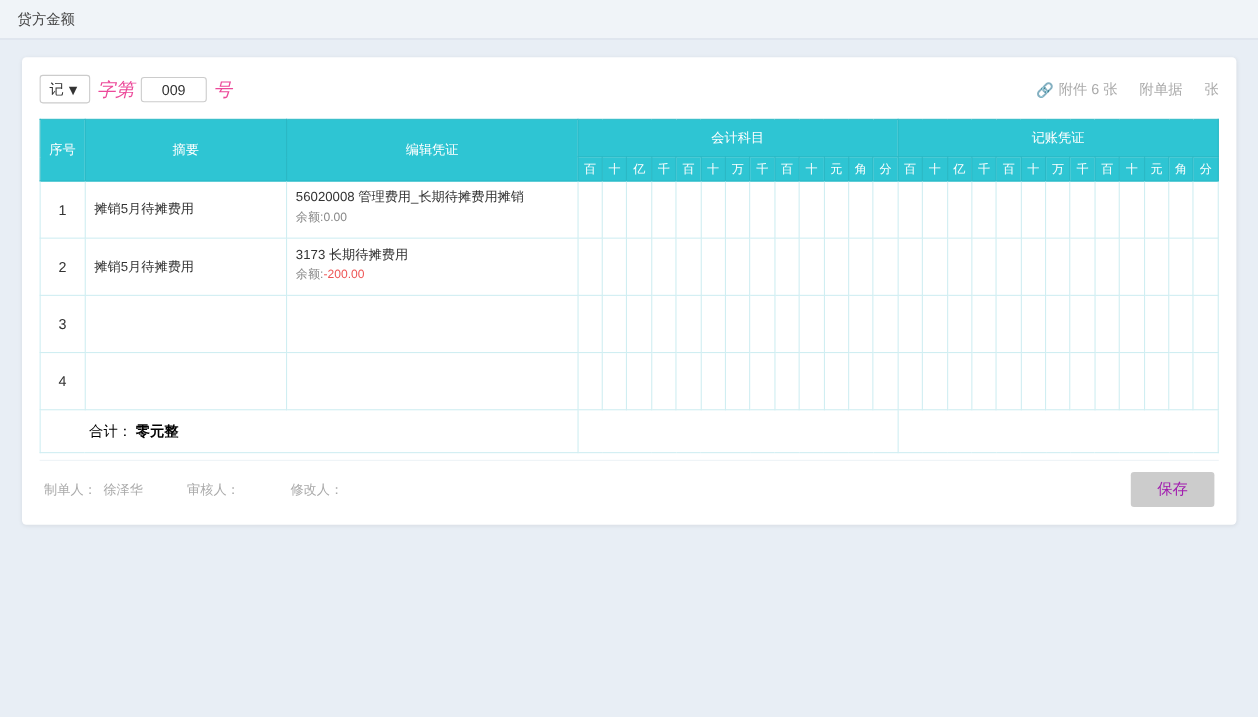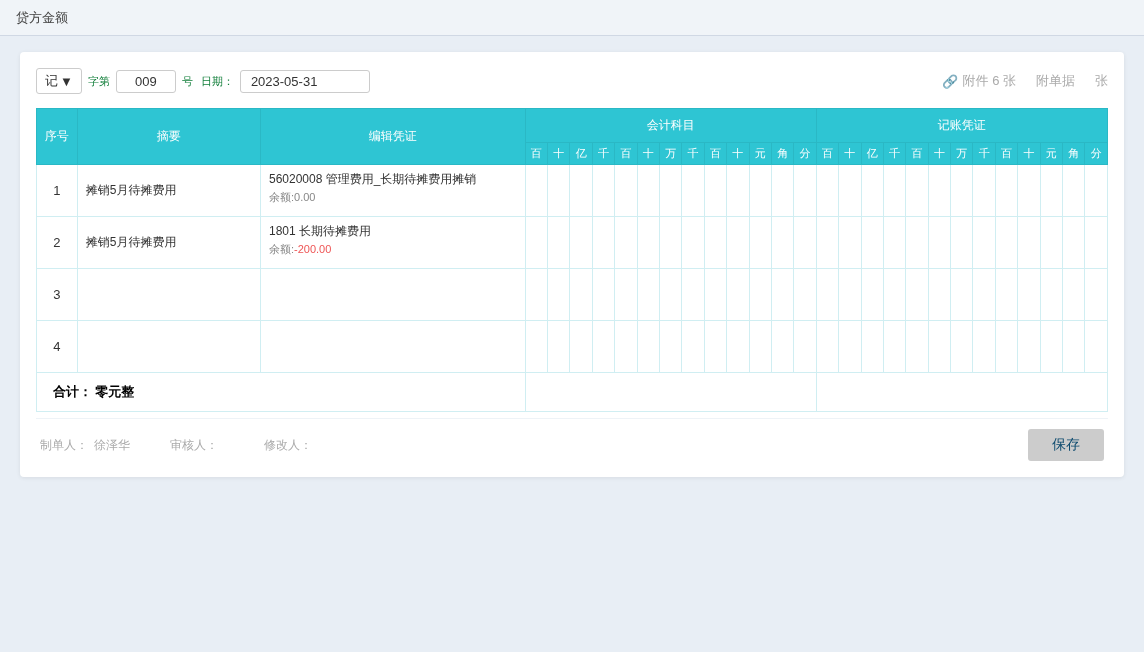--- a/index.html
+++ b/index.html
@@ -69,22 +69,23 @@
       flex-wrap: wrap;
     }
 
     .meta-group {
       display: flex;
       align-items: center;
       gap: 6px;
     }
 
     .meta-label {
-      color: #15803d;
-      font-size: 11px;
+      color: #ec4899;
+      font-size: 17px;
+      font-style: italic;
     }
 
     .meta-dropdown {
       display: flex;
       align-items: center;
       gap: 2px;
       cursor: pointer;
       color: #333;
       font-size: 13px;
       border: 1px solid #ccc;
@@ -224,21 +225,21 @@
       color: #aaa;
     }
 
     .footer-value {
       color: #aaa;
     }
 
     .save-btn {
       margin-left: auto;
       background: #ccc;
-      color: #0c4a6e;
+      color: #a21caf;
       border: none;
       border-radius: 3px;
       padding: 7px 24px;
       font-size: 14px;
       cursor: pointer;
     }
 
     .sub-header-cell {
       border: 1px solid #2ab8c5;
       padding: 3px 1px;
@@ -270,24 +271,20 @@
       <div class="meta-group">
         <div class="meta-dropdown">
           <span>记</span>
           <span>▼</span>
         </div>
         <span class="meta-label">字第</span>
         <input class="meta-input" value="009" readonly="" style="">
         <span class="meta-label">号</span>
       </div>
 
-      <div class="meta-group">
-        <span class="meta-label">日期：</span>
-        <input class="date-input" value="2023-05-31" readonly="" style="">
-      </div>
 
       <div class="meta-right">
         <span class="attachment-link">
           <span>🔗</span>
           <span>附件 6 张</span>
         </span>
         <span class="fuje-btn">附单据</span>
         <span class="zhang-label">张</span>
       </div>
     </div>
@@ -363,21 +360,21 @@
             <td style="border-color: rgb(208, 238, 242); padding: 2px; min-width: 22px; width: 22px; text-align: center;"></td>
             <td style="border-color: rgb(208, 238, 242); padding: 2px; min-width: 22px; width: 22px; text-align: center;"></td>
             <td style="border-color: rgb(208, 238, 242); padding: 2px; min-width: 22px; width: 22px; text-align: center;"></td>
             <td style="border-color: rgb(208, 238, 242); padding: 2px; min-width: 22px; width: 22px; text-align: center;"></td>
             <td style="border-color: rgb(208, 238, 242); padding: 2px; min-width: 22px; width: 22px; text-align: center;"></td>
           </tr>
           <tr>
             <td class="seq-cell">2</td>
             <td style="font-size: 12px; vertical-align: middle;">摊销5月待摊费用</td>
             <td style="vertical-align: top; padding-top: 6px;">
-              <div class="account-main">1801 长期待摊费用</div>
+              <div class="account-main">3173 长期待摊费用</div>
               <div class="account-balance">余额:<span class="balance-negative">-200.00</span></div>
             </td>
             <td style="border-color: rgb(208, 238, 242); padding: 2px; min-width: 22px; width: 22px; text-align: center;"></td>
             <td style="border-color: rgb(208, 238, 242); padding: 2px; min-width: 22px; width: 22px; text-align: center;"></td>
             <td style="border-color: rgb(208, 238, 242); padding: 2px; min-width: 22px; width: 22px; text-align: center;"></td>
             <td style="border-color: rgb(208, 238, 242); padding: 2px; min-width: 22px; width: 22px; text-align: center;"></td>
             <td style="border-color: rgb(208, 238, 242); padding: 2px; min-width: 22px; width: 22px; text-align: center;"></td>
             <td style="border-color: rgb(208, 238, 242); padding: 2px; min-width: 22px; width: 22px; text-align: center;"></td>
             <td style="border-color: rgb(208, 238, 242); padding: 2px; min-width: 22px; width: 22px; text-align: center;"></td>
             <td style="border-color: rgb(208, 238, 242); padding: 2px; min-width: 22px; width: 22px; text-align: center;"></td>
@@ -459,21 +456,21 @@
             <td style="border-color: rgb(208, 238, 242); padding: 2px; min-width: 22px; width: 22px; text-align: center;"></td>
             <td style="border-color: rgb(208, 238, 242); padding: 2px; min-width: 22px; width: 22px; text-align: center;"></td>
             <td style="border-color: rgb(208, 238, 242); padding: 2px; min-width: 22px; width: 22px; text-align: center;"></td>
             <td style="border-color: rgb(208, 238, 242); padding: 2px; min-width: 22px; width: 22px; text-align: center;"></td>
             <td style="border-color: rgb(208, 238, 242); padding: 2px; min-width: 22px; width: 22px; text-align: center;"></td>
           </tr>
         </tbody>
       <tfoot>
         <tr>
           <td colspan="3" style="border:1px solid #d0eef2; padding:10px 16px;">
-            <span style="font-weight:bold; font-size:13px;">合计：</span>
+            <span style="font-weight:normal; font-size:13px;margin-left:28px;">合计：</span>
             <span style="font-weight:bold; font-size:13px;">零元整</span>
           </td>
           <td colspan="13" style="border:1px solid #d0eef2;"></td>
           <td colspan="13" style="border:1px solid #d0eef2;"></td>
         </tr>
       </tfoot>
     </table>
 
     <div class="footer-row">
       <div class="footer-item">

